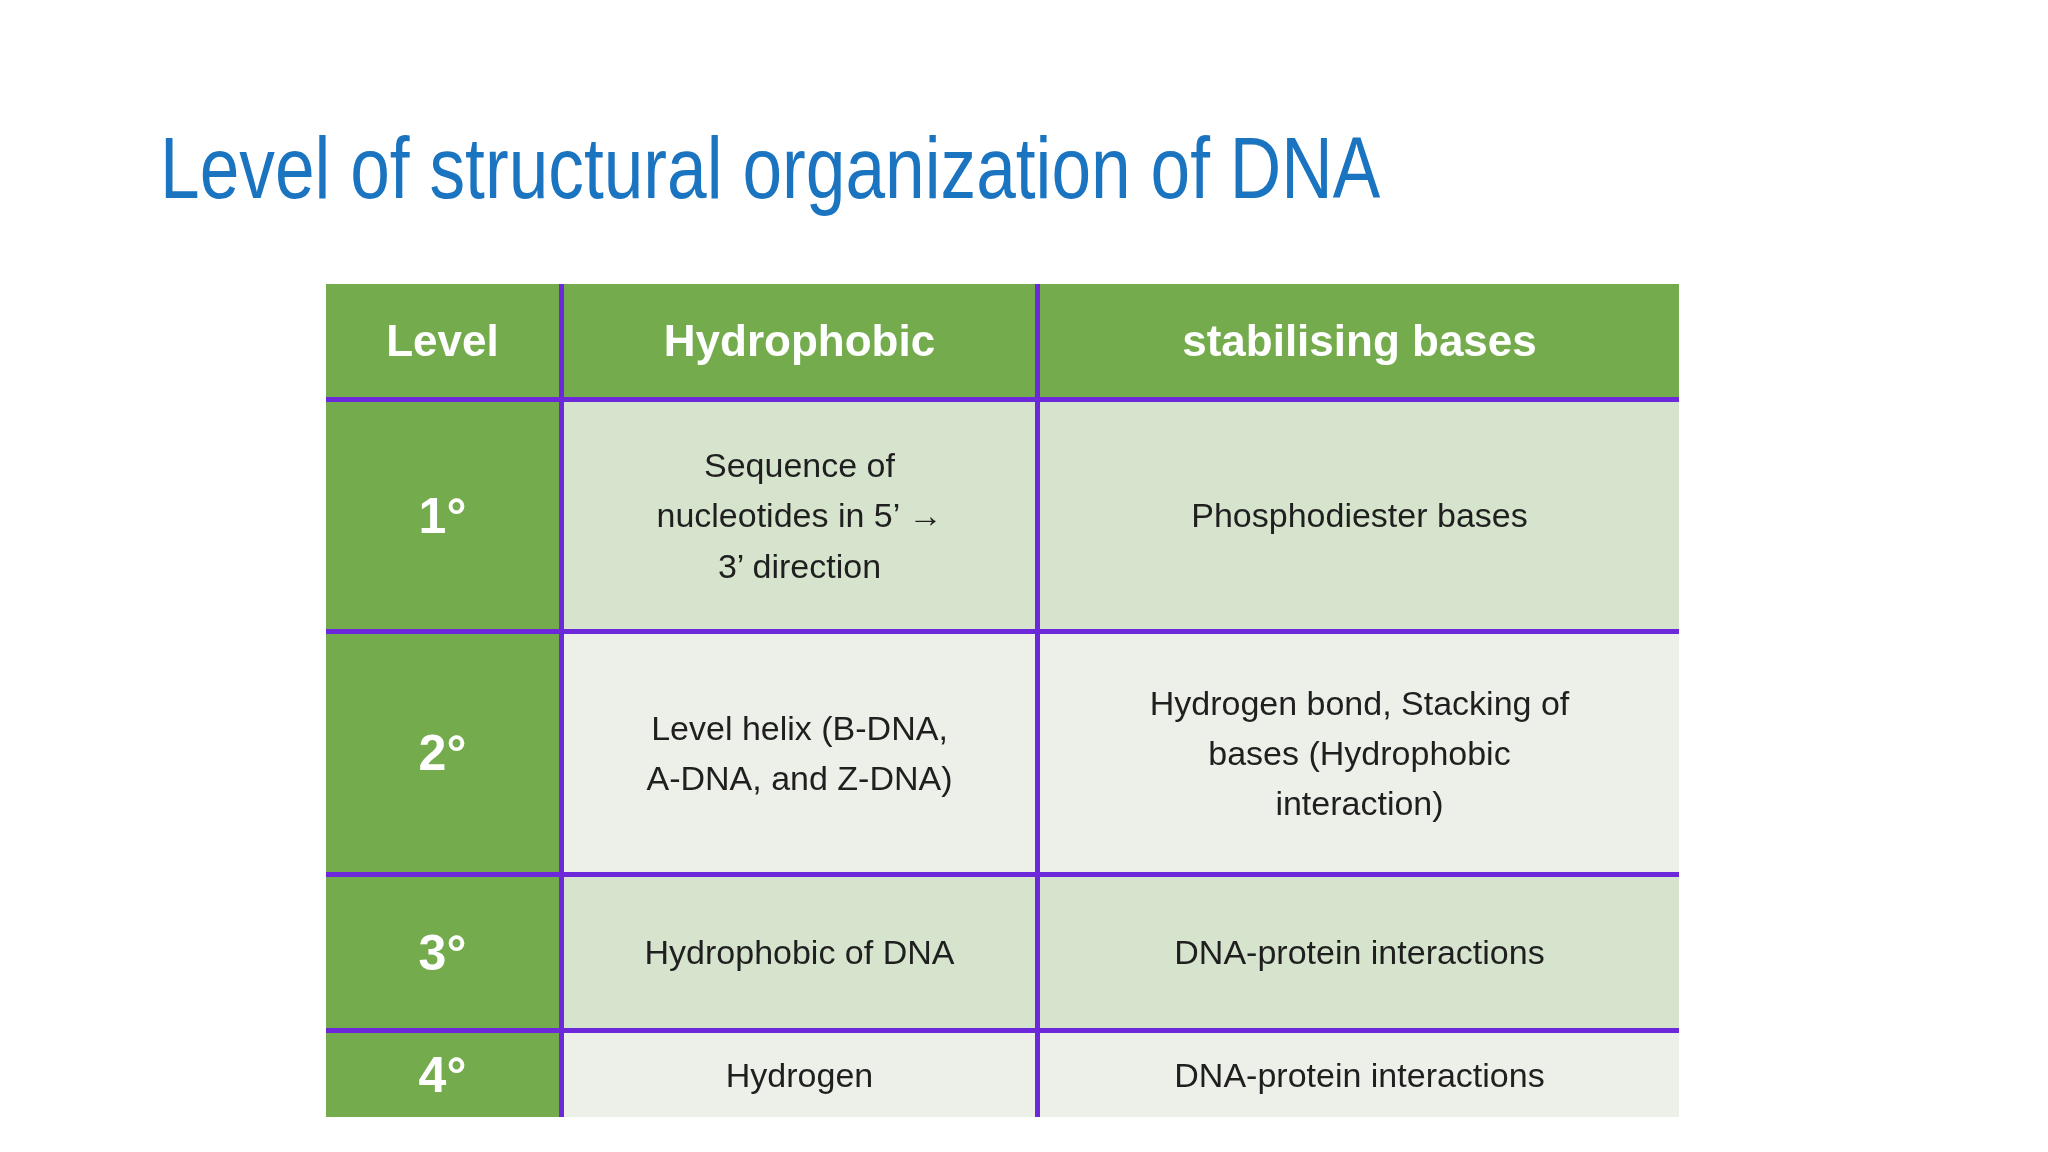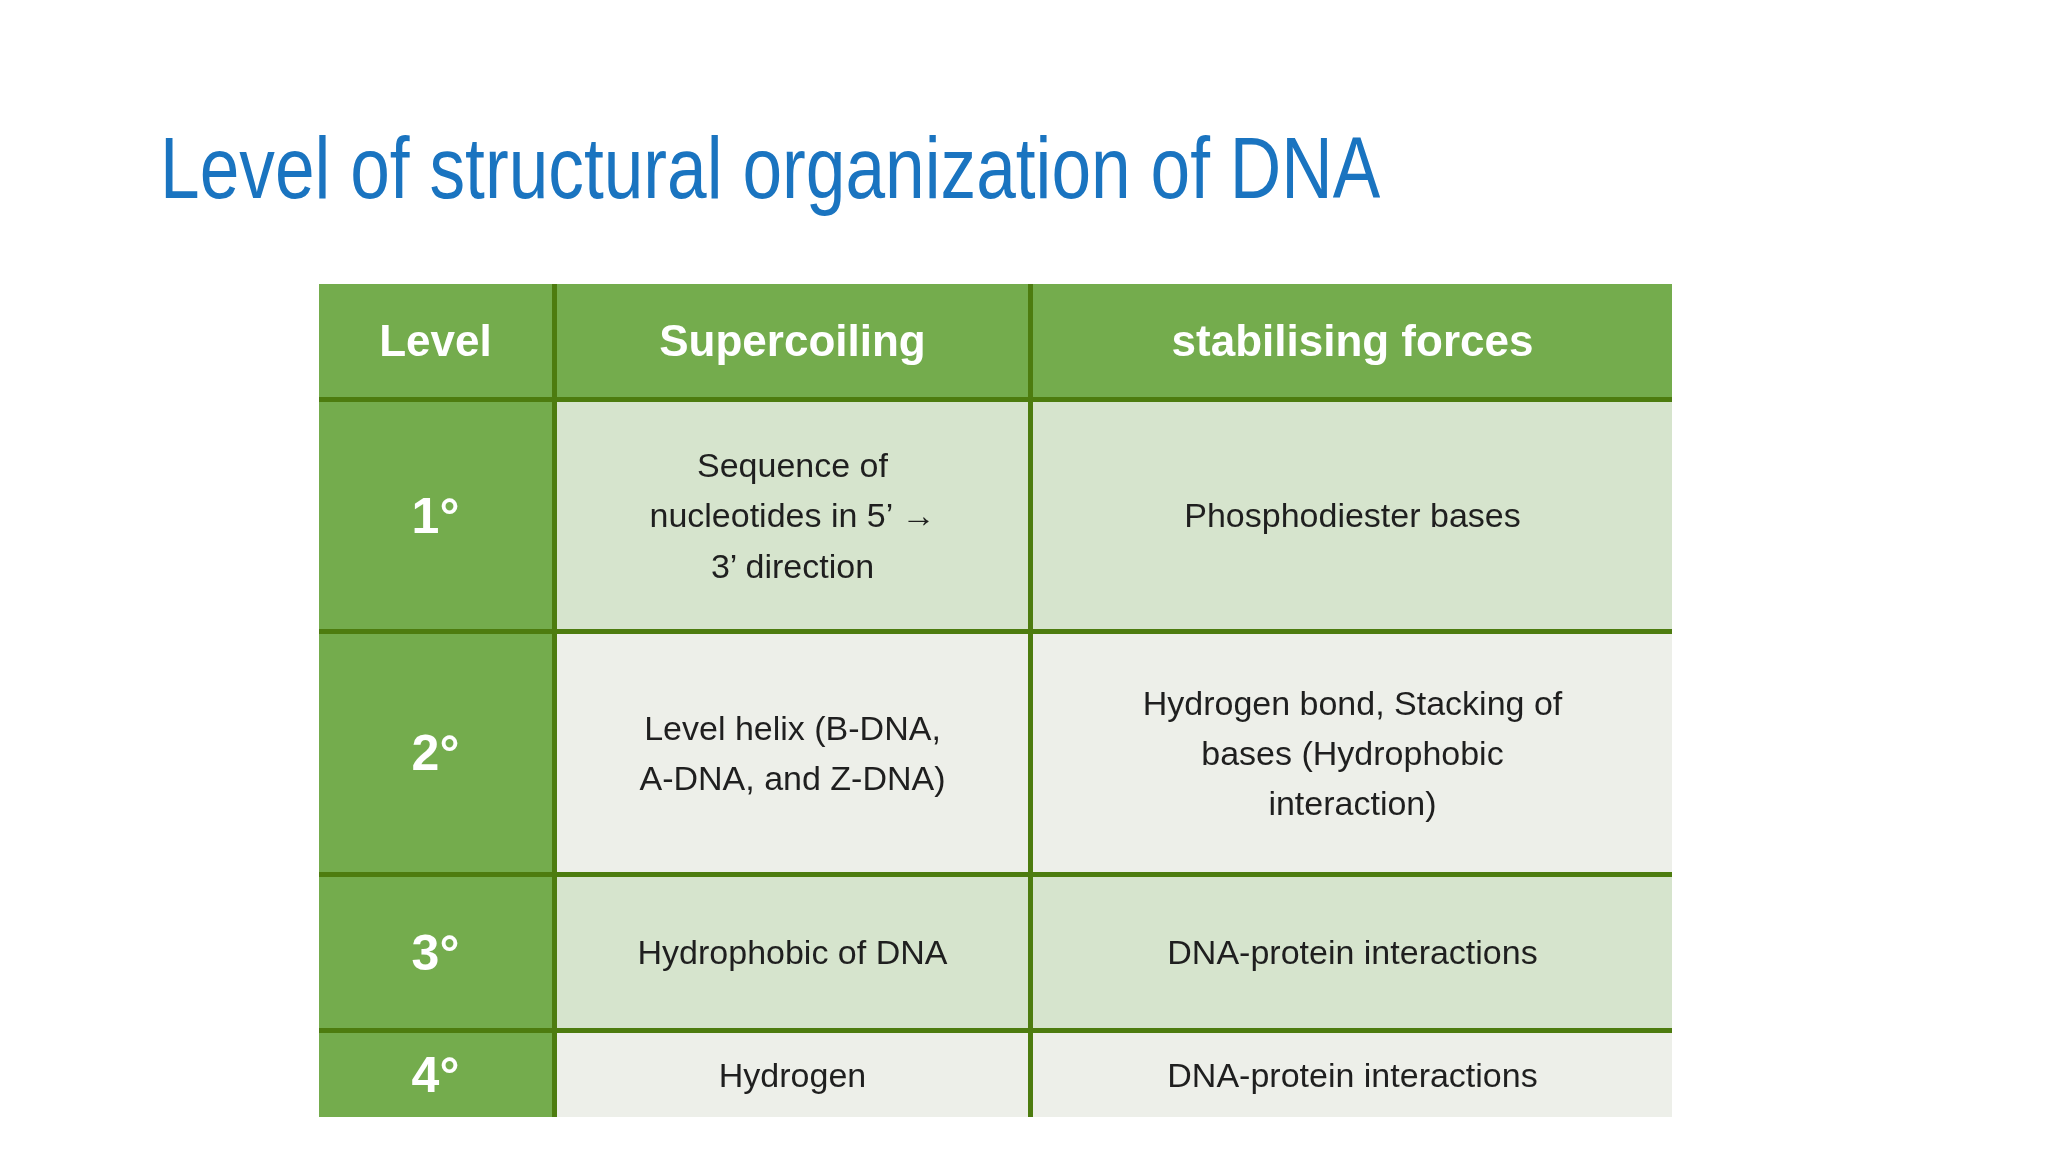--- a/index.html
+++ b/index.html
@@ -17,27 +17,27 @@
 
   .slide-title{
     position:absolute;left:160px;top:124px;
     font-size:88px;line-height:1.0;font-weight:400;
     color:var(--title-blue);
     transform:scaleX(0.81);transform-origin:left top;
     white-space:nowrap;
   }
 
   .dna-table{
-    position:absolute;left:319px;top:284px;
+    position:absolute;left:326px;top:284px;
     width:1353px;height:833px;
     display:grid;
     grid-template-columns:233px 471px 639px;
     grid-template-rows:113px 227px 238px 151px 84px;
     gap:5px;
-    background:#4d7c0f;
+    background:#6d28d9;
   }
   .cell{
     display:flex;align-items:center;justify-content:center;
     text-align:center;
   }
   .cell.head{
     background:var(--header-green);
     color:var(--header-text);
     font-weight:700;font-size:44px;
   }
@@ -58,22 +58,22 @@
 <body>
 
 <div class="slide">
 
   <h1 class="slide-title">Level of structural organization of DNA</h1>
 
   <div class="dna-table">
 
     <div style="display:contents">
       <div class="cell head">Level</div>
-      <div class="cell head">Supercoiling</div>
-      <div class="cell head">stabilising forces</div>
+      <div class="cell head">Hydrophobic</div>
+      <div class="cell head">stabilising bases</div>
     </div>
 
     <div style="display:contents">
       <div class="cell level">1°</div>
       <div class="cell body band-a">Sequence of
 nucleotides in 5’ →
 3’ direction</div>
       <div class="cell body band-a">Phosphodiester bases</div>
     </div>
 

